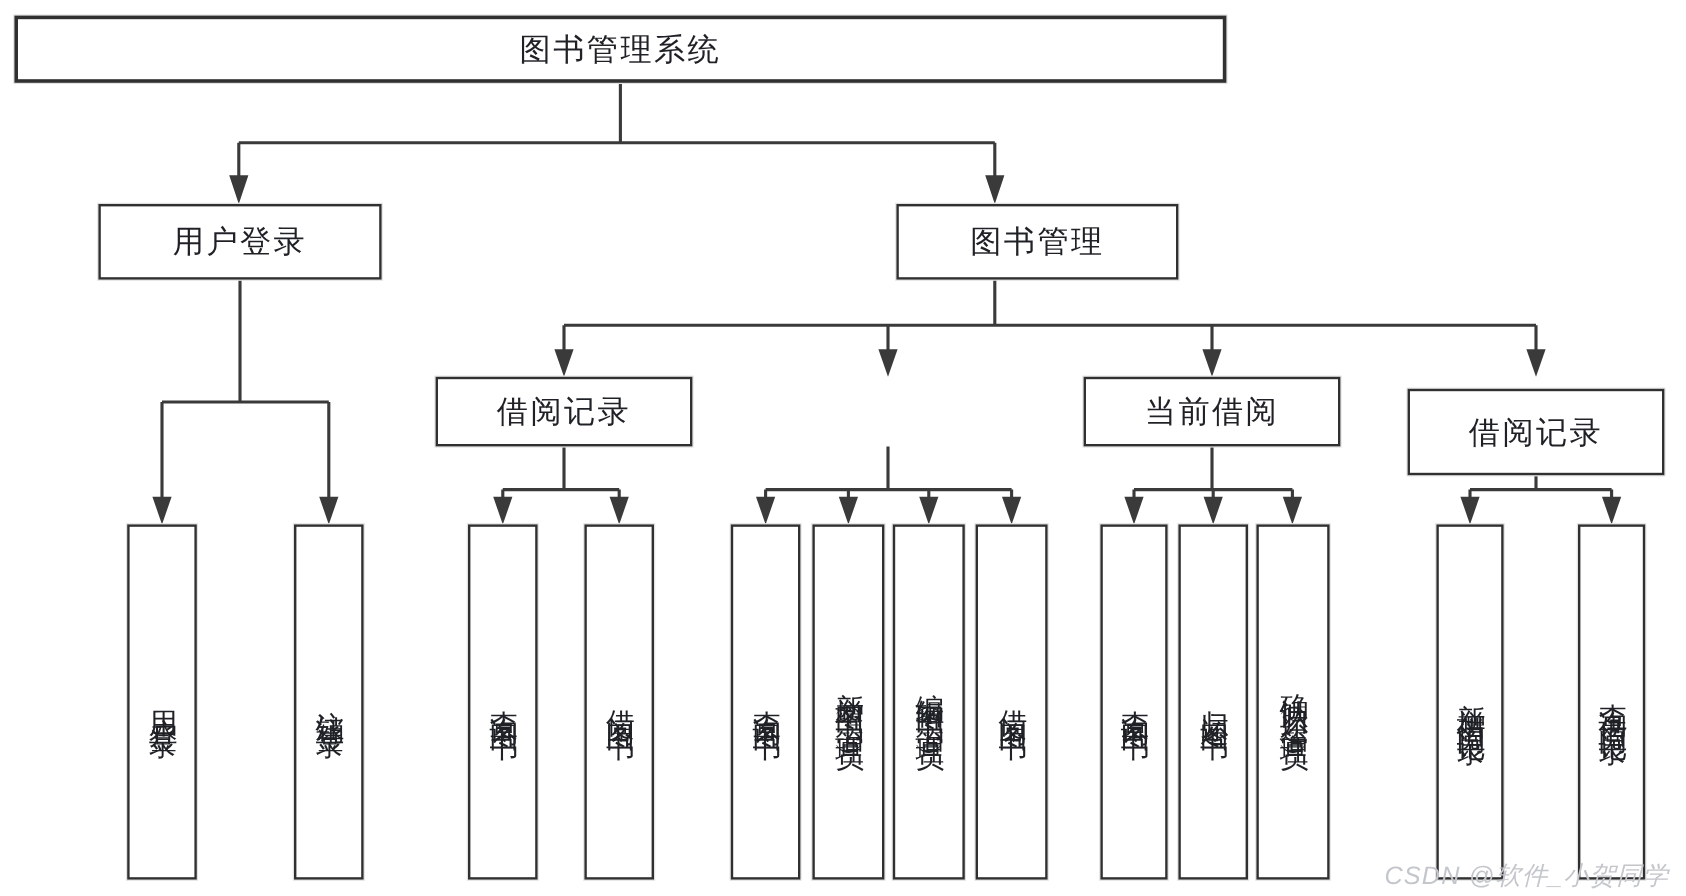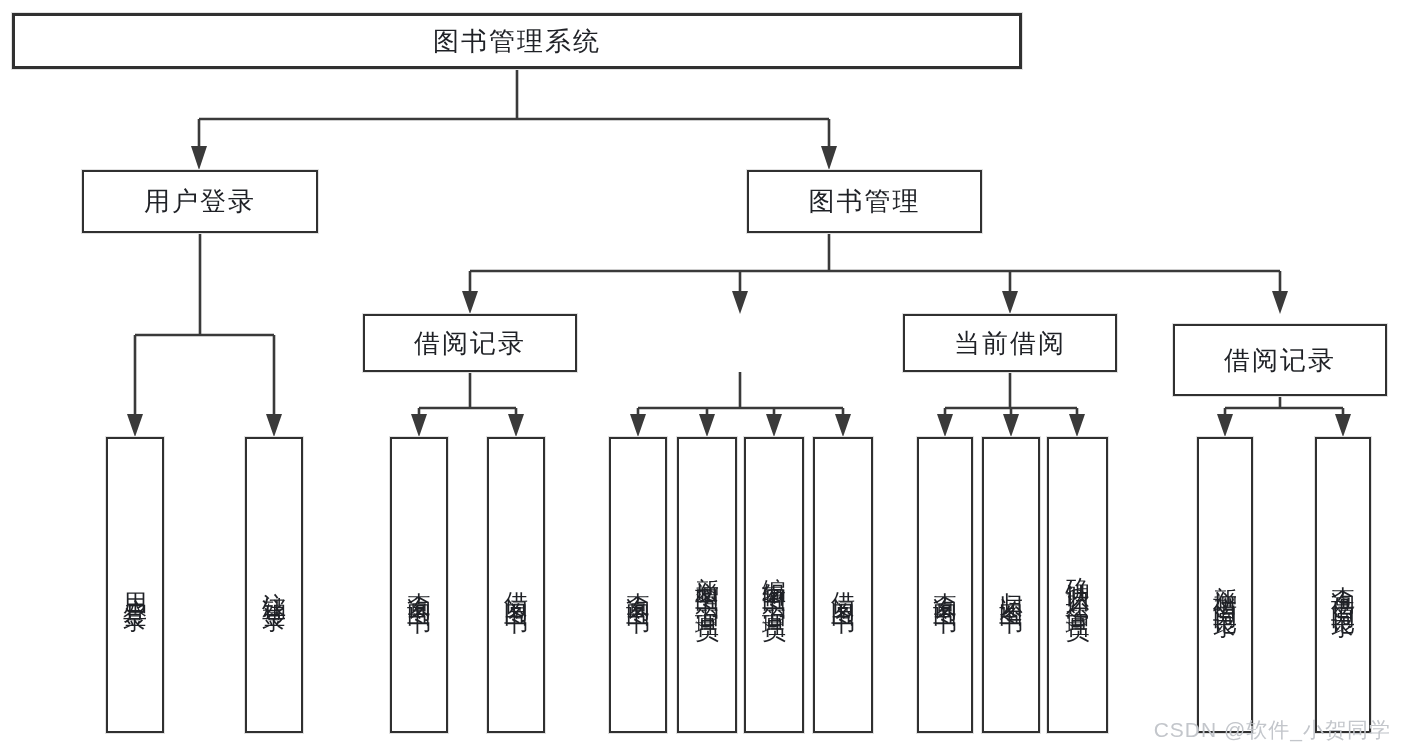--- a/index.html
+++ b/index.html
@@ -40,20 +40,21 @@
     letter-spacing:6px;
     line-height:1;
   }
   .watermark{
     position:absolute;
     right:14px;bottom:3px;
     font-size:21px;
     color:var(--watermark);
     letter-spacing:1px;
     white-space:nowrap;
+    font-style:italic;
   }
 </style>
 </head>
 <body>
 
 <div id="canvas">
 
   <svg class="connectors" viewBox="0 0 1405 747" xmlns="http://www.w3.org/2000/svg">
 
     <path d="M517 69 V119 M199 119 H829 M199 119 V148 M829 119 V148"></path>

